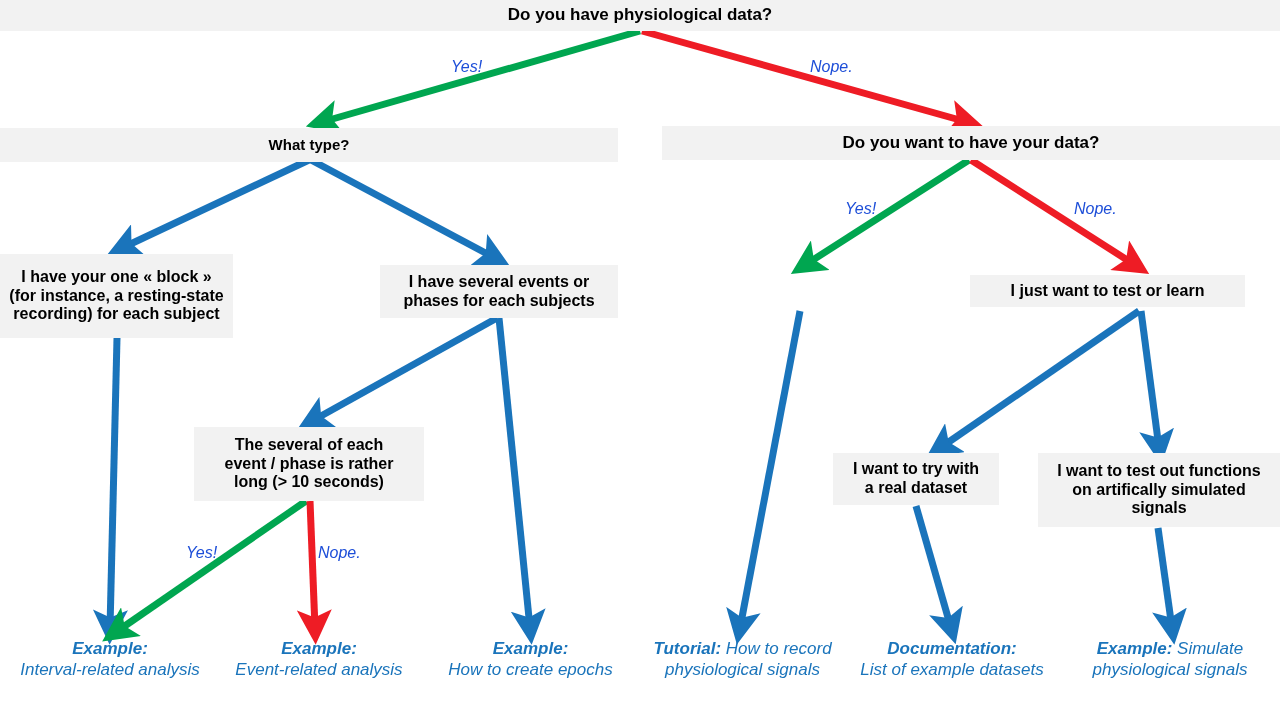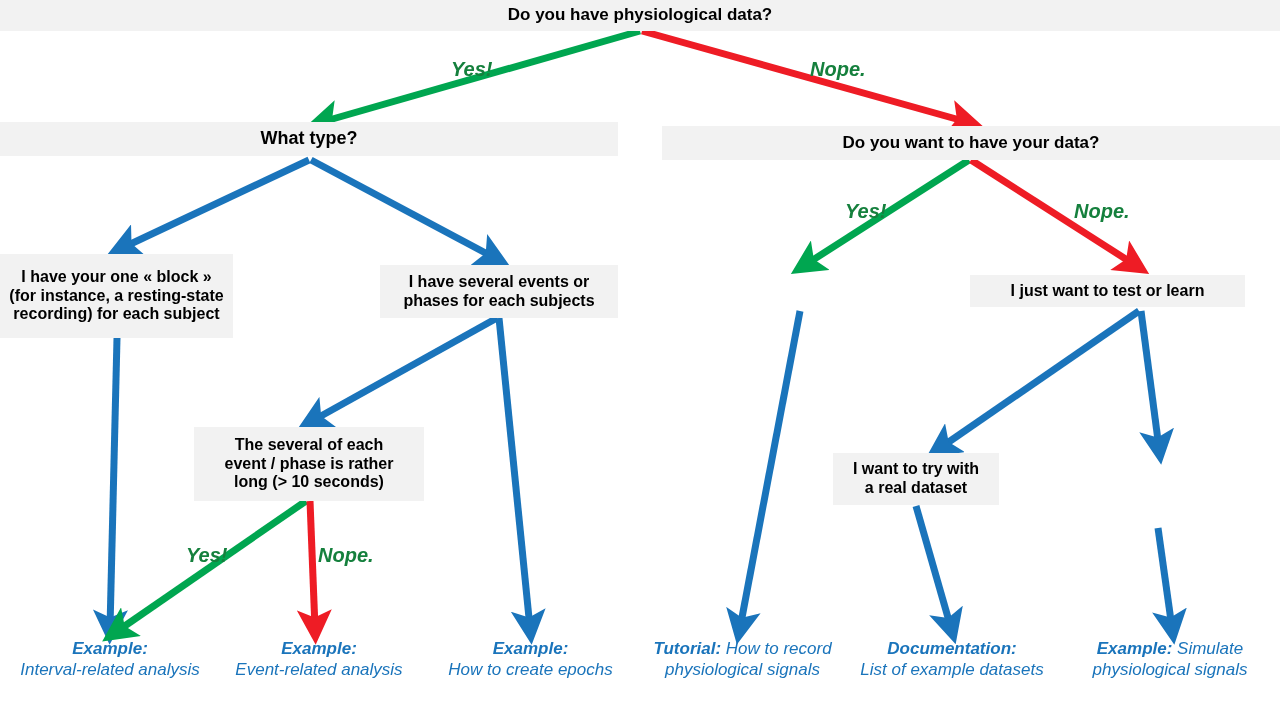--- a/index.html
+++ b/index.html
@@ -32,24 +32,24 @@
     justify-content: center;
     text-align: center;
     color: #000000;
     font-weight: bold;
     line-height: 1.18;
     padding: 2px 6px;
   }
   .node .txt { width: 100%; }
   .edge-label {
     position: absolute;
-    font-weight: bold;
+    font-weight: normal;
     font-style: italic;
-    color: #15803d;
-    font-size: 20px;
+    color: #1d4ed8;
+    font-size: 16px;
     white-space: nowrap;
   }
   .leaf {
     position: absolute;
     text-align: center;
     color: #1a74bb;
     font-style: italic;
     line-height: 1.25;
     font-size: 17px;
   }
@@ -106,21 +106,21 @@
 
     <line x1="916" y1="506" x2="951" y2="628" stroke="#1a74bb" stroke-width="7" marker-end="url(#ah-blue)"></line>
 
     <line x1="1158" y1="528" x2="1172" y2="628" stroke="#1a74bb" stroke-width="7" marker-end="url(#ah-blue)"></line>
   </svg>
 
   <div class="node" style="left:0px; top:0px; width:1280px; height:31px; font-size:17px;">
     <span class="txt">Do you have physiological data?</span>
   </div>
 
-  <div class="node" style="left:0px; top:122px; width:618px; height:34px; font-size:18px;justify-content:flex-end;">
+  <div class="node" style="left:0px; top:128px; width:618px; height:34px; font-size:15px;justify-content:flex-end;">
     <span class="txt">What type?</span>
   </div>
 
   <div class="node" style="left:662px; top:126px; width:618px; height:34px; font-size:17px;">
     <span class="txt">Do you want to have your data?</span>
   </div>
 
   <div class="node" style="left:0px; top:254px; width:233px; height:84px; font-size:16px;">
     <span class="txt">
       <span>I have your one « block »</span><br>
@@ -149,20 +149,27 @@
     </span>
   </div>
 
   <div class="node" style="left:833px; top:453px; width:166px; height:52px; font-size:16px;">
     <span class="txt">
       <span>I want to try with</span><br>
       <span>a real dataset</span>
     </span>
   </div>
 
+  <div class="node" style="left:1038px; top:453px; width:242px; height:74px; font-size:16px;">
+    <span class="txt">
+      <span>I want to test out functions</span><br>
+      <span>on artifically simulated</span><br>
+      <span>signals</span>
+    </span>
+  </div>
 
   <div class="edge-label" style="left:451px; top:58px;">Yes!</div>
 
   <div class="edge-label" style="left:810px; top:58px;">Nope.</div>
 
   <div class="edge-label" style="left:845px; top:200px;">Yes!</div>
 
   <div class="edge-label" style="left:1074px; top:200px;">Nope.</div>
 
   <div class="edge-label" style="left:186px; top:544px;">Yes!</div>

